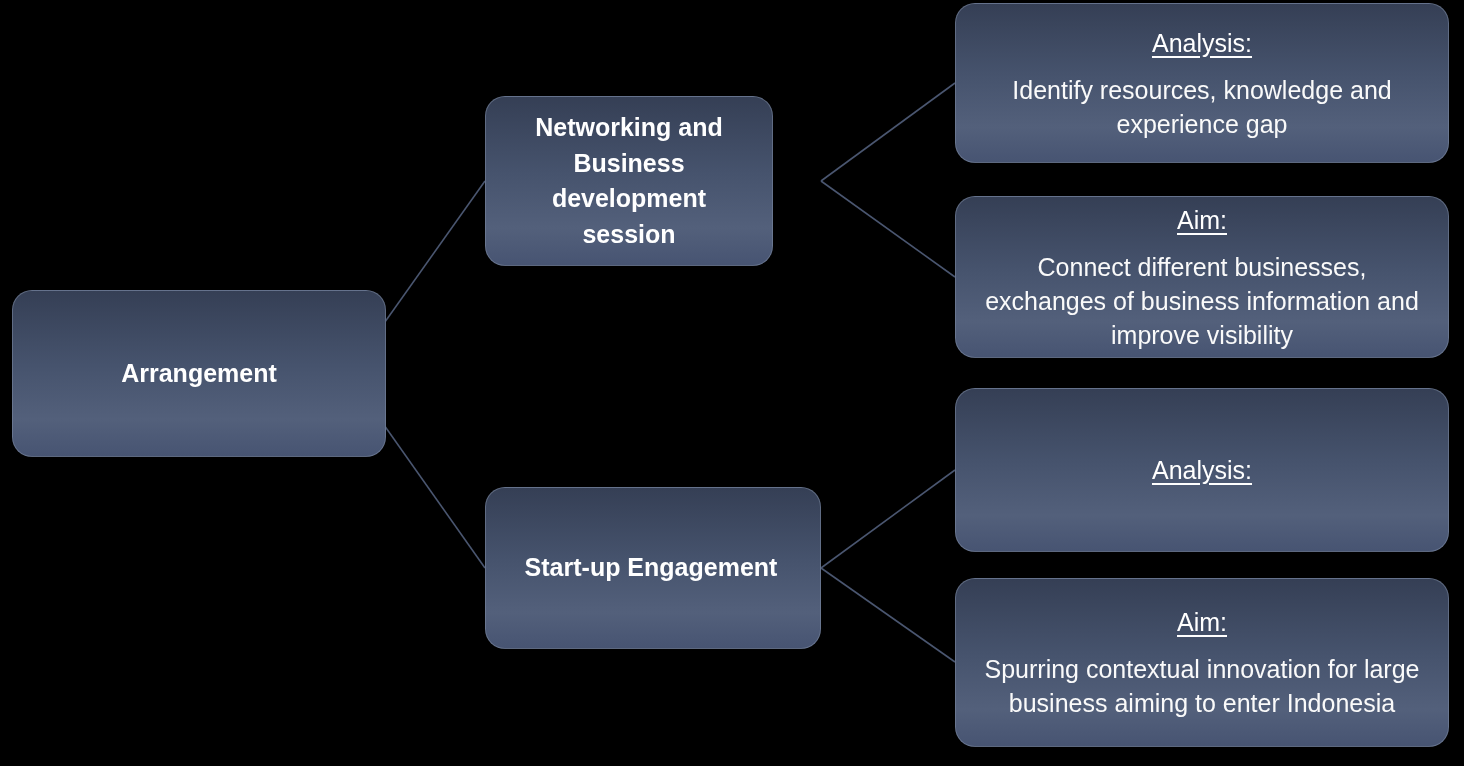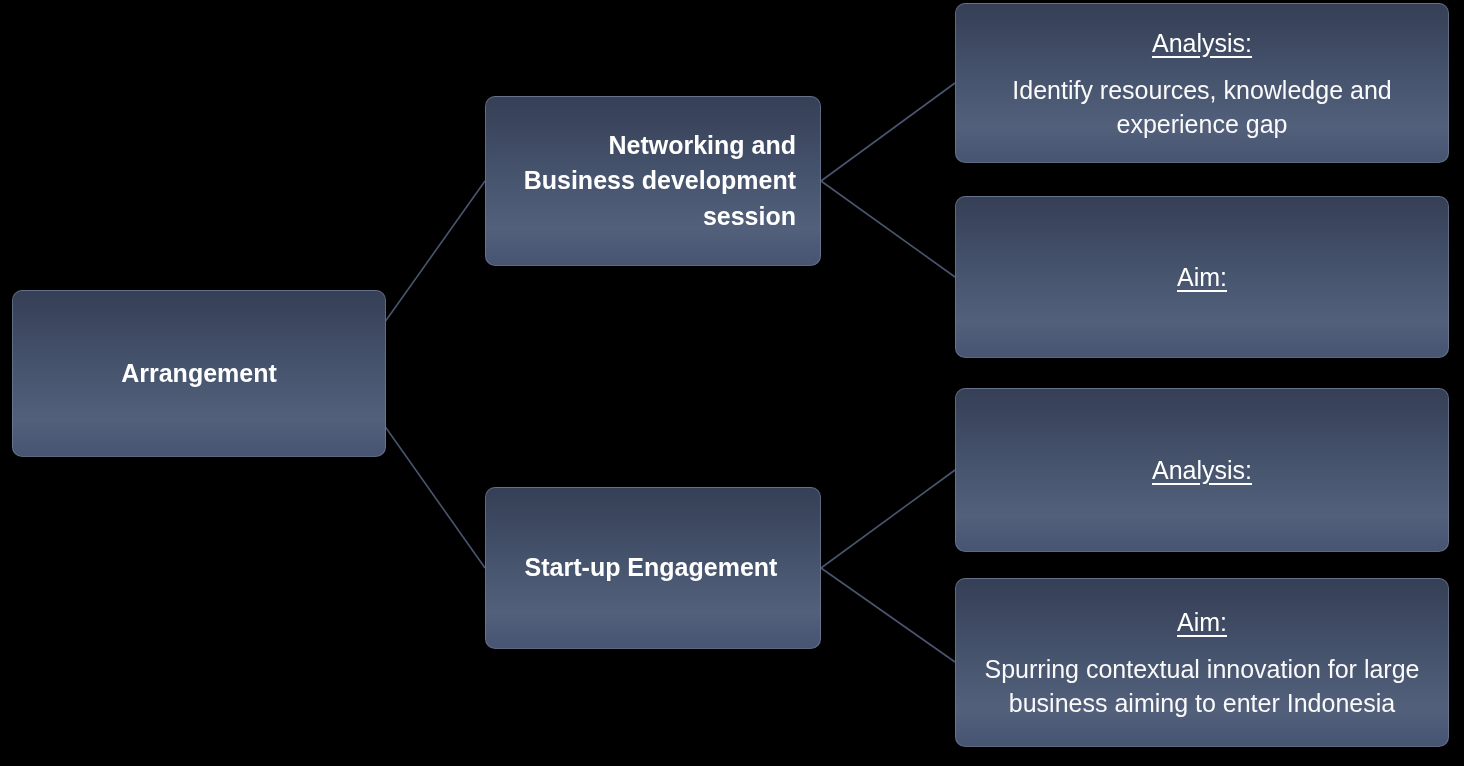--- a/index.html
+++ b/index.html
@@ -27,21 +27,21 @@
   }
 
   .node {
     position: absolute;
     display: flex;
     flex-direction: column;
     align-items: center;
     justify-content: center;
     text-align: center;
     color: #ffffff;
-    border-radius: 10px;
+    border-radius: 20px;
     background: linear-gradient(180deg, #353f55 0%, #46536d 45%, #53607b 78%, #475472 100%);
     border: 1.5px solid rgba(125, 138, 163, 0.55);
   }
 
   .node--branch-label {
     font-weight: bold;
     font-size: 25px;
     line-height: 1.42;
     padding: 10px 24px;
   }
@@ -57,21 +57,21 @@
     text-decoration: underline;
     text-underline-offset: 4px;
   }
 
   .leaf-body {
     color: #fafafa;
   }
 
   
   #node-root        { left: 12px;  top: 290px; width: 374px; height: 167px; }
-  #node-branch-0    { left: 485px; top: 96px;  width: 336px; height: 170px; text-align: right; }
+  #node-branch-0    { left: 485px; top: 96px;  width: 288px; height: 170px; }
   #node-branch-1    { left: 485px; top: 487px; width: 336px; height: 162px; padding-left: 20px; }
   #node-leaf-0-0    { left: 955px; top: 3px;   width: 494px; height: 160px; }
   #node-leaf-0-1    { left: 955px; top: 196px; width: 494px; height: 162px; }
   #node-leaf-1-0    { left: 955px; top: 388px; width: 494px; height: 164px; }
   #node-leaf-1-1    { left: 955px; top: 578px; width: 494px; height: 169px; }
 </style>
 </head>
 <body>
 
 <div class="canvas">
@@ -99,20 +99,21 @@
     <span>Start-up Engagement</span>
   </div>
 
   <div class="node node--leaf" id="node-leaf-0-0">
     <span class="leaf-heading">Analysis:</span>
     <span class="leaf-body">Identify resources, knowledge and experience gap</span>
   </div>
 
   <div class="node node--leaf" id="node-leaf-0-1">
     <span class="leaf-heading">Aim:</span>
+    <span class="leaf-body">Connect different businesses, exchanges of business information and improve visibility</span>
   </div>
 
   <div class="node node--leaf" id="node-leaf-1-0">
     <span class="leaf-heading">Analysis:</span>
   </div>
 
   <div class="node node--leaf" id="node-leaf-1-1">
     <span class="leaf-heading">Aim:</span>
     <span class="leaf-body">Spurring contextual innovation for large business aiming to enter Indonesia</span>
   </div>

